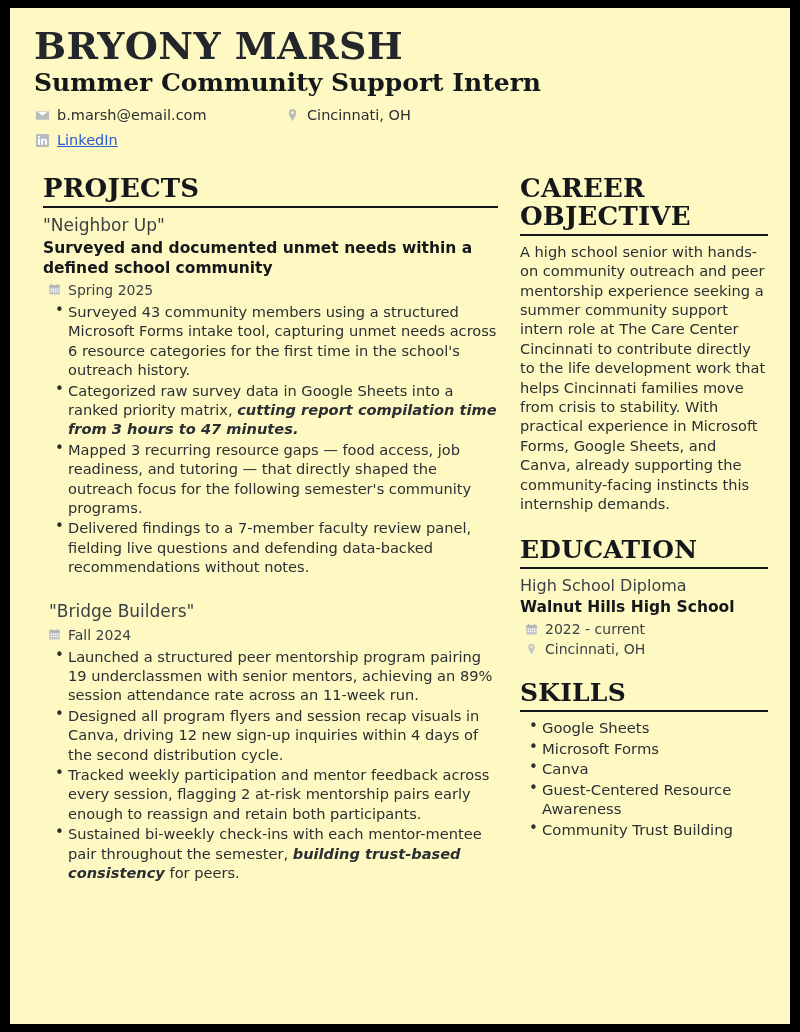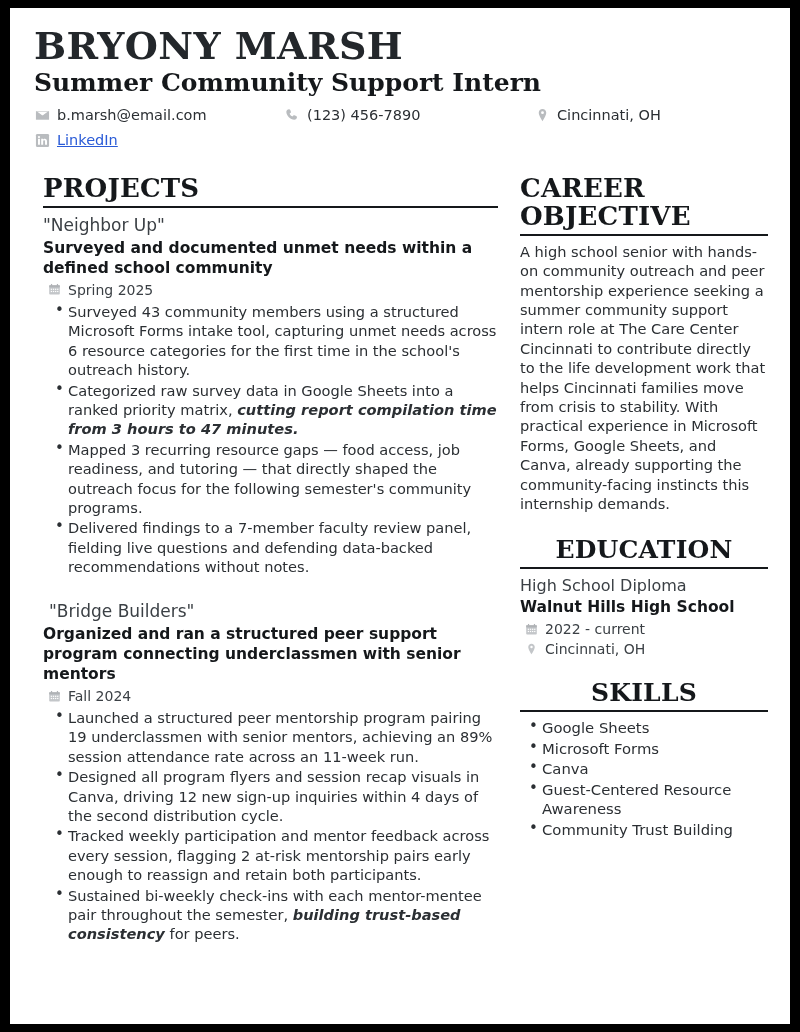--- a/index.html
+++ b/index.html
@@ -10,21 +10,21 @@
     background: #000000;
     font-family: "DejaVu Sans", sans-serif;
   }
 
   .page {
     position: absolute;
     left: 10px;
     top: 8px;
     width: 780px;
     height: 1016px;
-    background: #ffffff;
+    background: #fef9c3;
     overflow: hidden;
     padding: 18px 22px 0 22px;
   }
 
   
   .hdr-name {
     font-family: "DejaVu Serif", serif;
     font-weight: 700;
     font-size: 38px;
     line-height: 1.06;
@@ -85,21 +85,21 @@
   .col-right { width: 270px; padding-left: 22px; }
 
   .sec-head {
     font-family: "DejaVu Serif", serif;
     font-weight: 700;
     font-size: 26px;
     line-height: 1.08;
     color: #15181b;
     letter-spacing: 0.2px;
   }
-  .sec-head.small { font-size: 25px; text-align: center; }
+  .sec-head.small { font-size: 25px; }
   .sec-rule {
     border-bottom: 2.5px solid #15181b;
     margin-top: 4px;
     margin-bottom: 6px;
   }
 
   
   .proj { margin-bottom: 4px; }
   .proj-name {
     font-size: 17px;
@@ -212,28 +212,20 @@
         <span class="ico">
           <svg width="15" height="15" viewBox="0 0 16 16">
               <path fill="#b9bcbf" d="M1 3.5h14v9H1z"></path>
               <path fill="#ffffff" d="M1.6 4.2l6.4 4.4 6.4-4.4v-.1H1.6z"></path>
               <path fill="none" stroke="#b9bcbf" stroke-width="1.1" d="M1.4 4l6.6 4.6L14.6 4"></path>
             </svg>
         </span>
         <span class="ci-text">b.marsh@email.com</span>
       </div>
 
-      <div class="contact-item ci-phone">
-        <span class="ico">
-          <svg width="15" height="15" viewBox="0 0 16 16">
-              <path fill="#b9bcbf" d="M4.3 1.2c.6 0 1 .4 1.3 1l.7 1.7c.2.5.1.9-.3 1.2l-.8.6c-.2.2-.2.4-.1.6.5 1.1 1.5 2.1 2.6 2.6.2.1.4.1.6-.1l.6-.8c.3-.4.7-.5 1.2-.3l1.7.7c.6.3 1 .7 1 1.3 0 1.6-1.3 2.9-2.9 2.9-4.1 0-8.5-4.4-8.5-8.5 0-1.6 1.3-2.9 2.9-2.9z"></path>
-            </svg>
-        </span>
-        <span class="ci-text">(123) 456-7890</span>
-      </div>
 
       <div class="contact-item ci-loc">
         <span class="ico">
           <svg width="15" height="15" viewBox="0 0 16 16">
               <path fill="#b9bcbf" d="M8 1C5.8 1 4 2.8 4 5c0 3 4 9 4 9s4-6 4-9c0-2.2-1.8-4-4-4zm0 5.5A1.5 1.5 0 1 1 8 3.5a1.5 1.5 0 0 1 0 3z"></path>
             </svg>
         </span>
         <span class="ci-text">Cincinnati, OH</span>
       </div>
     </div>
@@ -287,21 +279,20 @@
           <li><span>Categorized raw survey data in Google Sheets into a ranked priority matrix, </span><em>cutting report compilation time from 3 hours to 47 minutes.</em><span></span></li>
           <li><span>Mapped 3 recurring resource gaps — food access, job readiness, and tutoring — that directly shaped the outreach focus for the following semester's community programs.</span></li>
           <li><span>Delivered findings to a 7-member faculty review panel, fielding live questions and defending data-backed recommendations without notes.</span></li>
         </ul>
       </div>
 
       <div class="proj-gap"></div>
 
       <div class="proj">
         <div class="proj-name" style="padding-left:6px;">"Bridge Builders"</div>
-        <div class="proj-role">Organized and ran a structured peer support program connecting underclassmen with senior mentors</div>
         <div class="meta-line">
           <span class="ico">
             <svg width="13" height="13" viewBox="0 0 16 16">
                 <rect x="1.5" y="2.8" width="13" height="11.5" rx="1" fill="#c3c6c9"></rect>
                 <rect x="1.5" y="2.8" width="13" height="2.6" fill="#b0b3b6"></rect>
                 <rect x="3.6" y="1.2" width="1.5" height="2.6" fill="#b0b3b6"></rect>
                 <rect x="10.9" y="1.2" width="1.5" height="2.6" fill="#b0b3b6"></rect>
                 <g fill="#ffffff">
                   <rect x="3.4" y="7" width="1.6" height="1.5"></rect>
                   <rect x="6" y="7" width="1.6" height="1.5"></rect>

